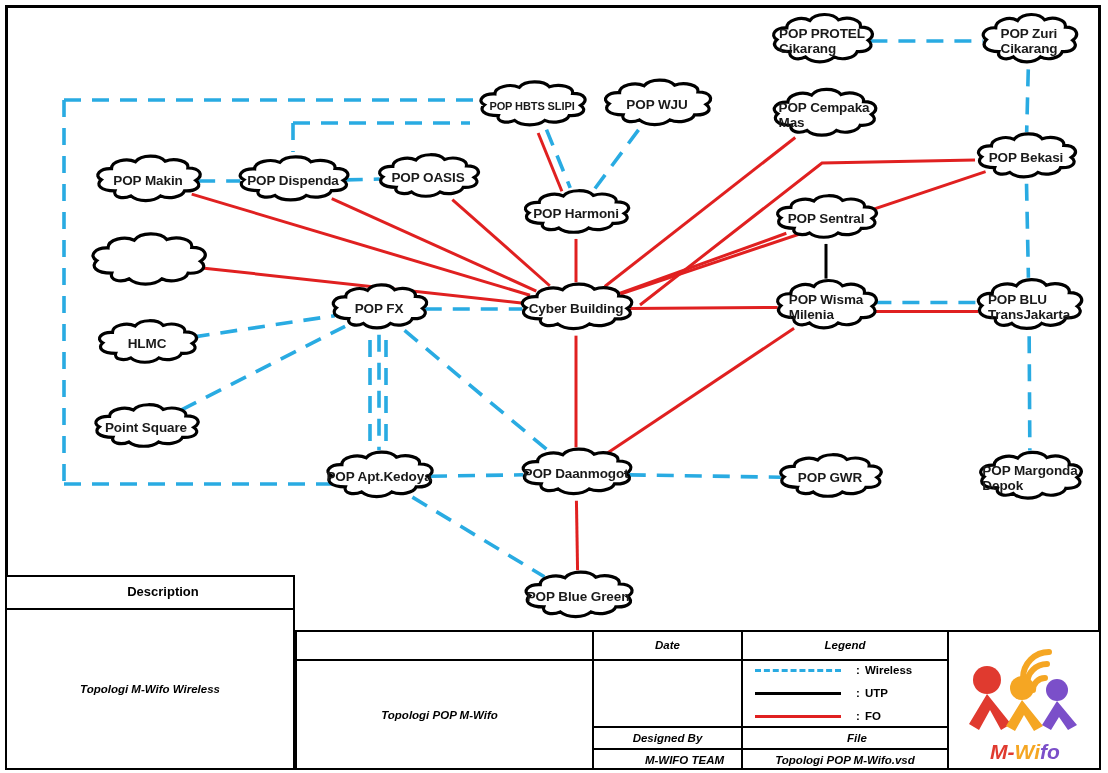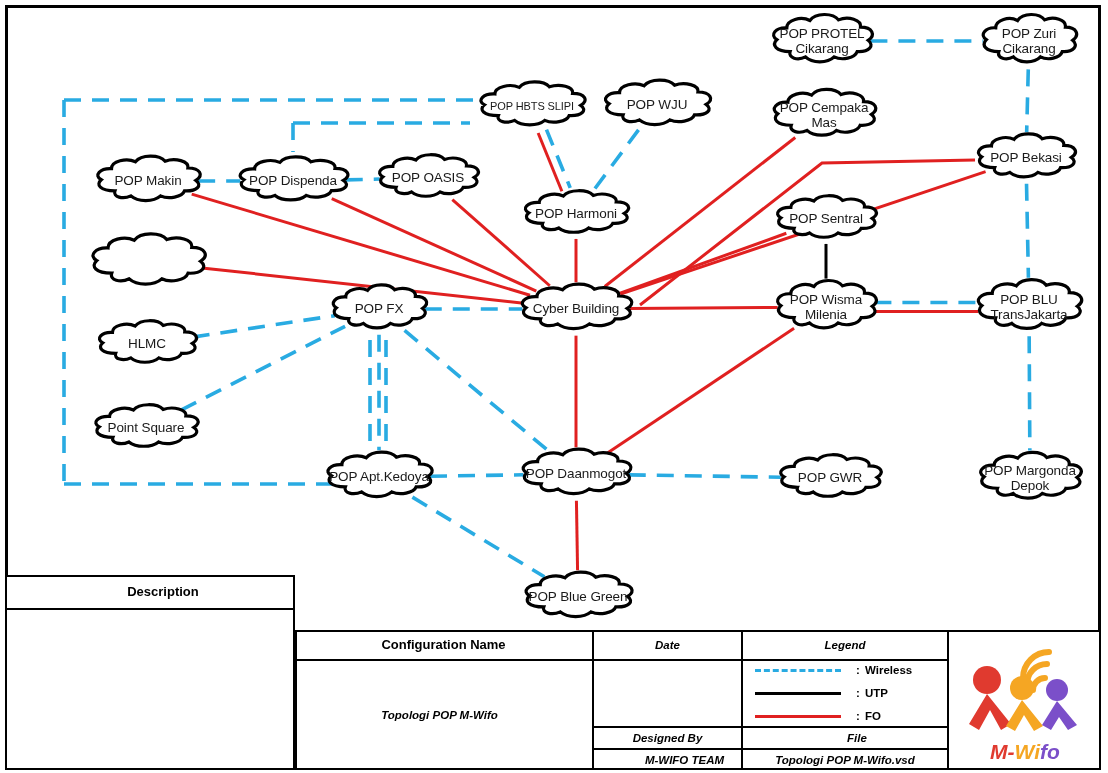--- a/index.html
+++ b/index.html
@@ -2,21 +2,21 @@
 <html><head>
 <meta charset="utf-8">
 <style>
   html,body{margin:0;padding:0;background:#ffffff;}
   body{font-family:"Liberation Sans",sans-serif;}
   #page{position:relative;width:1108px;height:773px;background:#ffffff;overflow:hidden;}
   #outer-border{position:absolute;left:5px;top:5px;width:1096px;height:761px;border:3px solid #000;box-sizing:border-box;}
   #canvas{position:absolute;left:0;top:0;width:1108px;height:773px;}
 
   .node{position:absolute;transform:translate(-50%,-50%);display:flex;align-items:center;
-        justify-content:center;text-align:center;z-index:5;pointer-events:auto;}
+        justify-content:center;z-index:5;pointer-events:auto;font-weight:bold;}
   .node .cloud-svg{position:absolute;left:0;top:0;width:100%;height:100%;}
   .node .lbl{position:relative;z-index:2;line-height:1.12;color:#1a1a1a;
              font-family:"Liberation Sans",sans-serif;font-size:13.5px;padding:0 4px;
              letter-spacing:-0.1px;white-space:pre-line;}
   .node.small .lbl{font-size:11px;}
 
   
   .tbox{position:absolute;box-sizing:border-box;border:2px solid #000;background:#fff;z-index:20;}
   .tcell{position:absolute;box-sizing:border-box;display:flex;align-items:center;justify-content:center;
          text-align:center;font-family:"Liberation Sans",sans-serif;color:#000;z-index:21;}
@@ -236,32 +236,32 @@
         <svg class="cloud-svg" viewBox="0 0 100 100" preserveAspectRatio="none">
           <path d="M21,66 C8,66 4,56 9,48 C2,41 8,29 18,30 C18,18 31,12 39,19 C44,7 60,7 65,18 C74,12 86,18 85,29 C96,29 99,41 92,49 C98,57 93,67 82,66 C80,76 68,80 61,74 C55,84 41,84 35,74 C28,80 19,76 21,66 Z" fill="#ffffff" stroke="#000000" stroke-width="3.2" vector-effect="non-scaling-stroke"></path>
         </svg>
         <span class="lbl">POP Blue Green</span>
       </div>
     </div>
 
   <div class="tbox" style="left:5px;top:575px;width:290px;height:195px;"></div>
   <div class="tline" style="left:5px;top:608px;width:290px;height:2px;"></div>
   <div class="tcell thead" style="left:5px;top:575px;width:290px;height:33px;margin-left:13px;">Description</div>
+  <div class="tcell tsub" style="left:5px;top:608px;width:290px;height:162px;">Topologi M-Wifo Wireless</div>
 
   <div class="tbox" style="left:295px;top:630px;width:806px;height:140px;"></div>
 
   <div class="tline" style="left:592px;top:630px;width:2px;height:140px;"></div>
   <div class="tline" style="left:741px;top:630px;width:2px;height:140px;"></div>
   <div class="tline" style="left:947px;top:630px;width:2px;height:140px;"></div>
 
   <div class="tline" style="left:295px;top:659px;width:652px;height:2px;"></div>
   <div class="tline" style="left:592px;top:726px;width:355px;height:2px;"></div>
   <div class="tline" style="left:592px;top:748px;width:355px;height:2px;"></div>
 
-  <div class="tcell thead" style="left:295px;top:630px;width:297px;height:29px;">Configuration Name</div>
   <div class="tcell tsub" style="left:291px;top:661px;width:297px;height:108px;">Topologi POP M-Wifo</div>
 
   <div class="tcell tsub" style="left:594px;top:630px;width:147px;height:29px;">Date</div>
   <div class="tcell tsub" style="left:594px;top:661px;width:147px;height:64px;"></div>
 
   <div class="tcell tsub" style="left:743px;top:630px;width:204px;height:29px;">Legend</div>
 
   <div class="legrow" style="left:755px;top:664px;">
     <span class="legline wireless"></span>
     <span class="legcolon">:</span>

